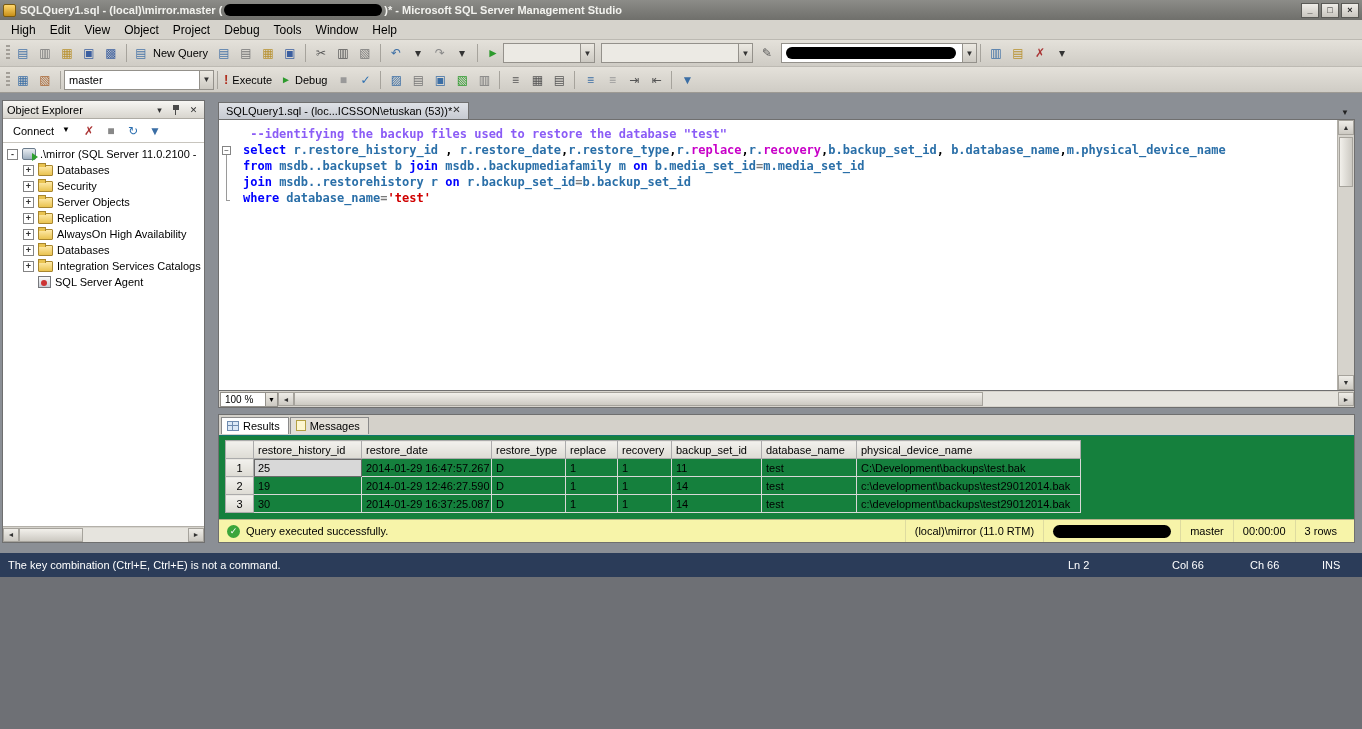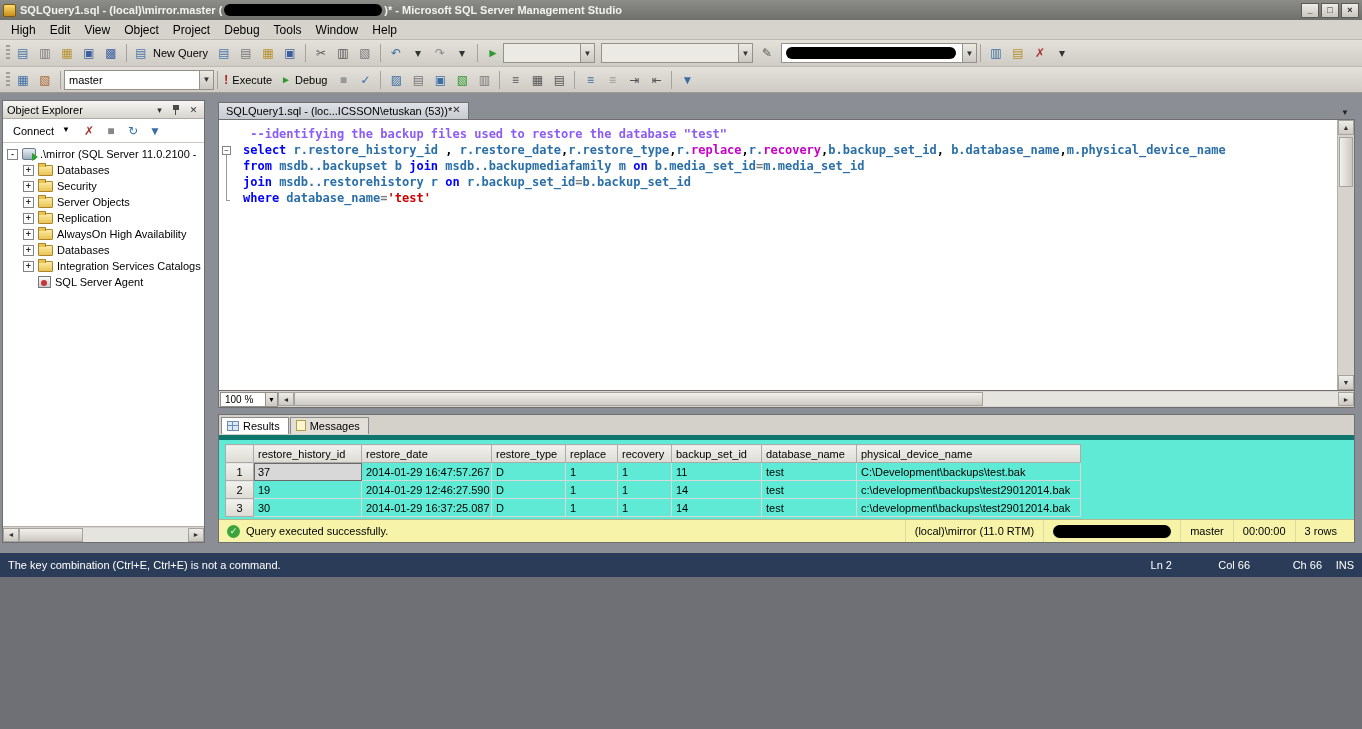--- a/index.html
+++ b/index.html
@@ -105,21 +105,21 @@
   
   .results{flex:1;margin-top:6px;border:1px solid #6f6f6f;background:#d4d1ca;display:flex;flex-direction:column;overflow:hidden}
   .rtabs{height:20px;flex:none;display:flex;align-items:center;padding-left:2px;gap:1px}
   .rtab{display:flex;align-items:center;gap:4px;padding:2px 8px 2px 5px;font-size:11px;
     border:1px solid #8a8a8a;border-bottom:none;background:#e2dfd8}
   .rtab.active{background:#fff}
   .grid-ico{width:12px;height:10px;flex:none;border:1px solid #6f8cb0;
     background:linear-gradient(#6f8cb0,#6f8cb0) 0 3px/100% 1px no-repeat,
                linear-gradient(#6f8cb0,#6f8cb0) 4px 0/1px 100% no-repeat,#dce9f7}
   .msg-ico{width:10px;height:11px;flex:none;background:#fdf6cf;border:1px solid #b4a043}
-  .grid-area{flex:1;background:#5eead4;border-top:5px solid #0f766e;padding:4px 0 0 6px;overflow:hidden}
+  .grid-area{flex:1;background:#15803d;border-top:1px solid #0f766e;padding:4px 0 0 6px;overflow:hidden}
   table.grid{border-collapse:collapse;table-layout:fixed;width:855px;font-size:11px}
   table.grid th{background:linear-gradient(#f2f1ed,#dddbd4);border:1px solid #ababab;font-weight:normal;
     text-align:left;padding:1px 4px;height:18px;overflow:hidden;white-space:nowrap}
   table.grid th:nth-child(1){width:28px}
   table.grid th:nth-child(2){width:108px}
   table.grid th:nth-child(3){width:130px}
   table.grid th:nth-child(4){width:74px}
   table.grid th:nth-child(5){width:52px}
   table.grid th:nth-child(6){width:54px}
   table.grid th:nth-child(7){width:90px}
@@ -133,21 +133,21 @@
   .check-ico{width:13px;height:13px;border-radius:50%;background:#3ba53b;color:#fff;font-size:9px;font-weight:bold;
     display:flex;align-items:center;justify-content:center;margin-right:6px;flex:none}
   .y-right{margin-left:auto;display:flex;align-items:center;height:100%}
   .y-seg{padding:0 9px;border-left:1px solid #dedba0;display:flex;align-items:center;height:100%}
   .y-redact{width:118px;height:13px}
 
   
   .statusbar{position:absolute;left:0;right:0;bottom:0;height:24px;background:#2b3c59;color:#fff;
     display:flex;align-items:center;font-size:11px;padding:0 8px}
   .st-right{margin-left:auto;display:flex}
-  .st-seg{text-align:right}
+  .st-seg{text-align:left}
   .st-ln{width:104px}.st-col{width:78px}.st-ch{width:72px}.st-ins{width:32px}
 </style>
 </head>
 <body>
 
 <div id="app">
 
   <div class="titlebar">
     <span class="app-icon"></span>
     <span class="title-text">
@@ -405,21 +405,21 @@
                 <th class="gh">replace</th>
                 <th class="gh">recovery</th>
                 <th class="gh">backup_set_id</th>
                 <th class="gh">database_name</th>
                 <th class="gh">physical_device_name</th>
               </tr>
             </thead>
           <tbody>
               <tr>
                 <td class="rh">1</td>
-                <td class="gc sel">37</td>
+                <td class="gc sel">25</td>
                 <td class="gc">2014-01-29 16:47:57.267</td>
                 <td class="gc">D</td>
                 <td class="gc">1</td>
                 <td class="gc">1</td>
                 <td class="gc">11</td>
                 <td class="gc">test</td>
                 <td class="gc">C:\Development\backups\test.bak</td>
               </tr>
               <tr>
                 <td class="rh">2</td>

